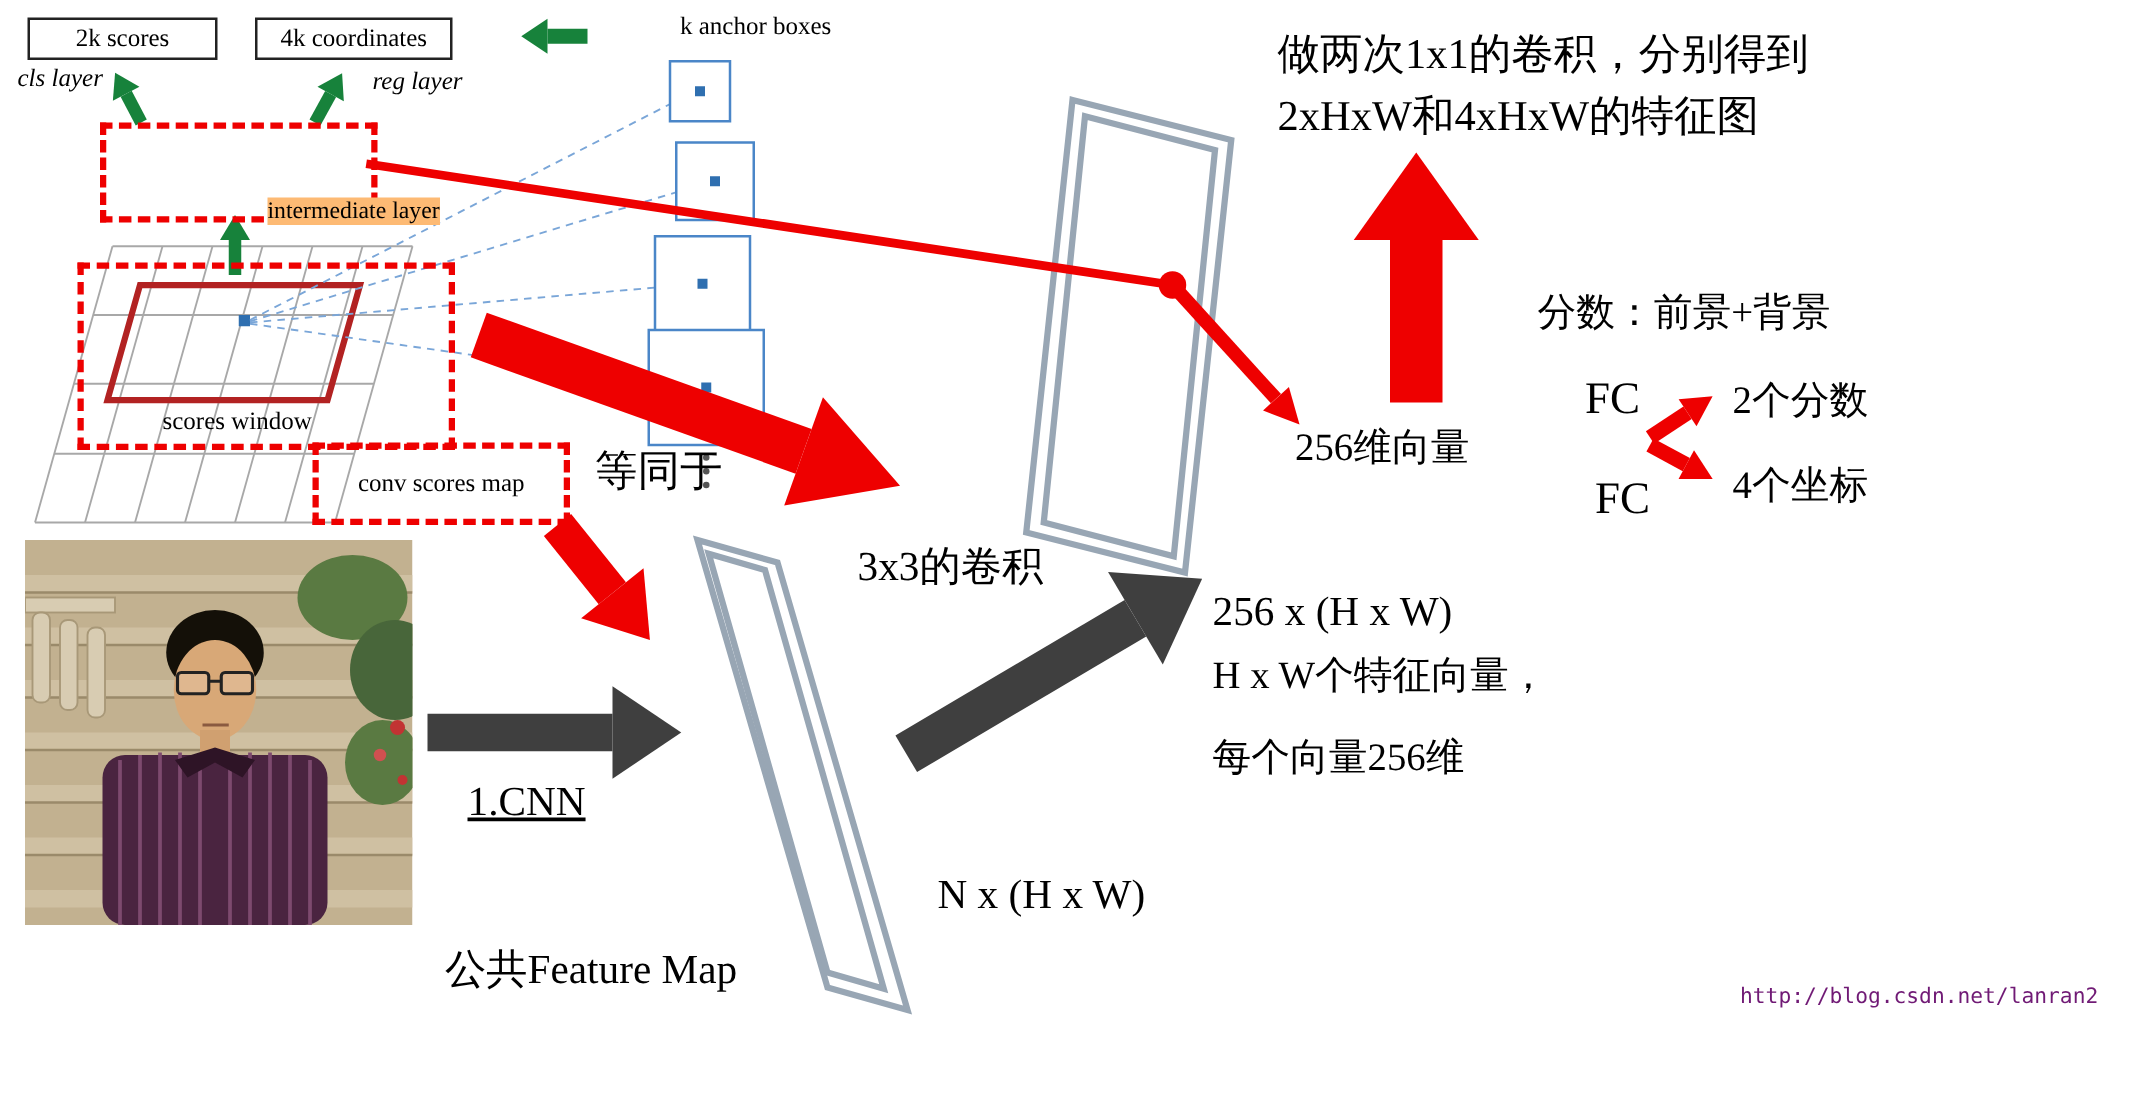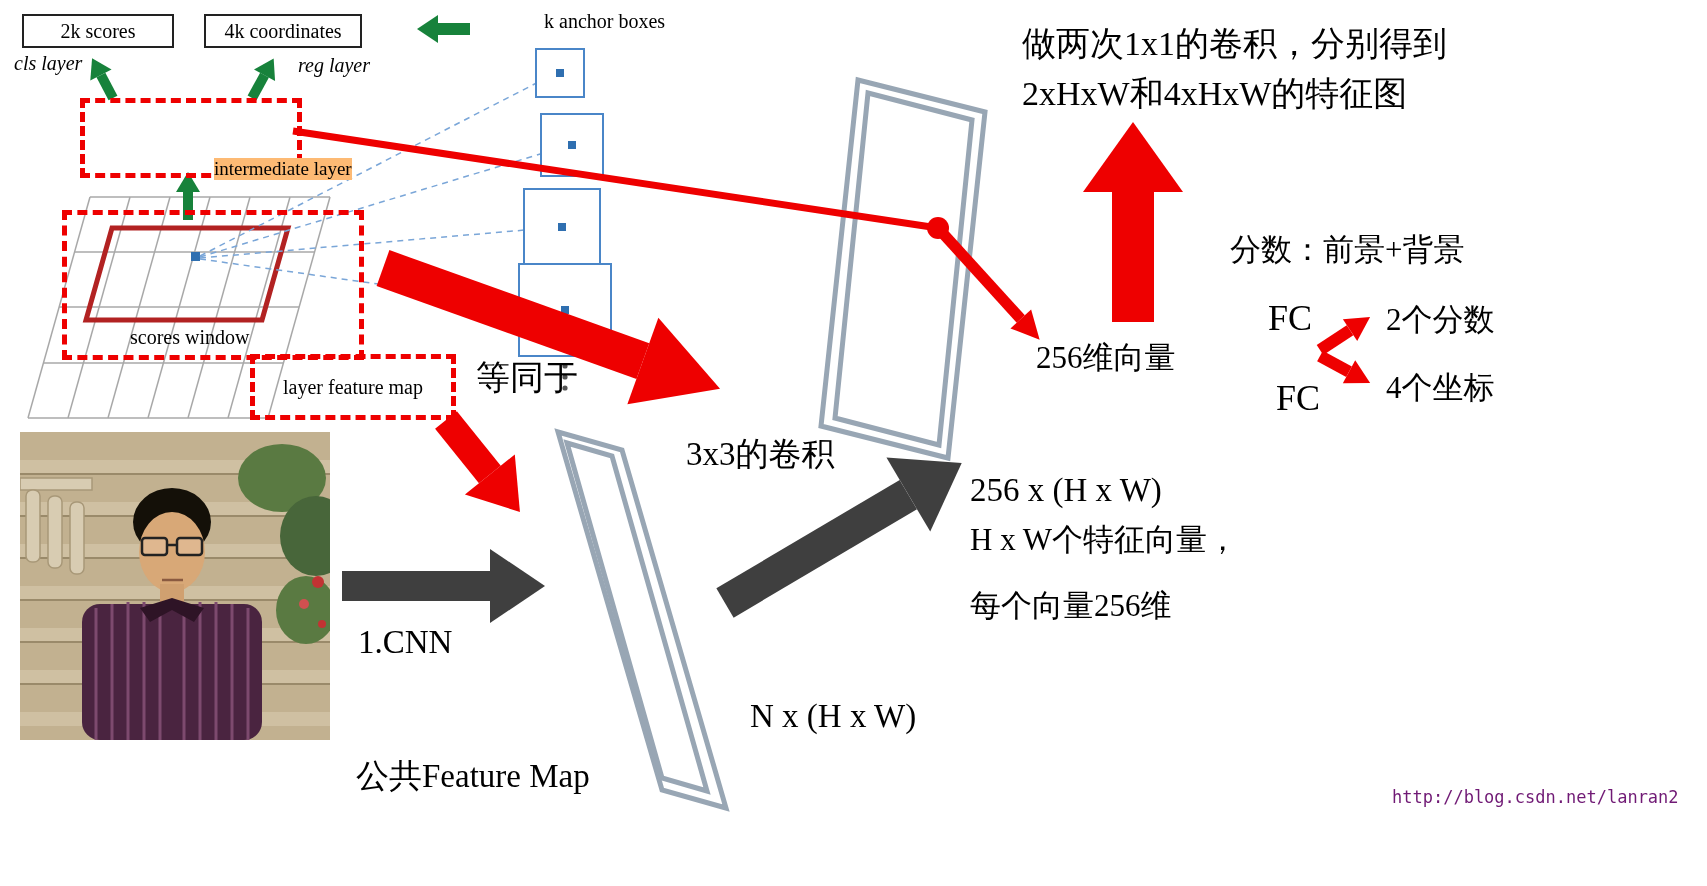--- a/index.html
+++ b/index.html
@@ -149,21 +149,21 @@
   <div class="t italic" style="left:14px;top:52px;font-size:20px;">cls layer</div>
   <div class="t italic" style="left:298px;top:54px;font-size:20px;">reg layer</div>
 
   <div class="dash" style="left:80px;top:98px;width:212px;height:70px;"></div>
   <div class="t" style="left:214px;top:158px;font-size:19px;background:#fdba74;">intermediate layer</div>
 
   <div class="dash" style="left:62px;top:210px;width:292px;height:140px;"></div>
   <div class="t" style="left:130px;top:326px;font-size:20px;">scores window</div>
 
   <div class="dash" style="left:250px;top:354px;width:196px;height:56px;">
-    <div class="dash-label">layer feature map</div>
+    <div class="dash-label">conv scores map</div>
   </div>
 
   <div class="t" style="left:508px;top:10px;font-size:20px;margin-left:36px;">k anchor boxes</div>
 
   <div style="position:absolute;left:20px;top:432px;width:310px;height:308px;">
     <svg width="310" height="308" viewBox="0 0 310 308">
       <rect x="0" y="0" width="310" height="308" fill="#c2b190"></rect>
       <g>
         <rect x="0" y="28" width="310" height="14" fill="#cfc0a2"></rect>
           <line x1="0" y1="42" x2="310" y2="42" stroke="#9a8a6a" stroke-width="2"></line>
@@ -214,21 +214,21 @@
         <g fill="rgba(255,255,255,0.18)" stroke="#222" stroke-width="2.5">
           <rect x="122" y="106" width="25" height="17" rx="3"></rect>
           <rect x="157" y="106" width="25" height="17" rx="3"></rect>
           <line x1="147" y1="113" x2="157" y2="113"></line>
         </g>
         <line x1="142" y1="148" x2="163" y2="148" stroke="#8a5a40" stroke-width="2.5"></line>
       </g>
     </svg>
   </div>
 
-  <div class="t serifbig" style="left:358px;top:624px;">1.CNN</div>
+  <div class="t serifbig" style="left:374px;top:624px;text-decoration:underline;">1.CNN</div>
   <div class="t serifbig" style="left:356px;top:758px;">公共Feature Map</div>
   <div class="t serifbig" style="left:750px;top:698px;">N x (H x W)</div>
   <div class="t serifbig" style="left:686px;top:436px;">3x3的卷积</div>
   <div class="t big" style="left:476px;top:358px;">等同于</div>
   <div class="t serifbig" style="left:970px;top:472px;">256 x (H x W)</div>
   <div class="t mid" style="left:970px;top:522px;">H x W个特征向量，</div>
   <div class="t mid" style="left:970px;top:588px;">每个向量256维</div>
   <div class="t mid" style="left:1036px;top:340px;">256维向量</div>
   <div class="t" style="left:1268px;top:298px;font-size:36px;">FC</div>
   <div class="t" style="left:1276px;top:378px;font-size:36px;">FC</div>

